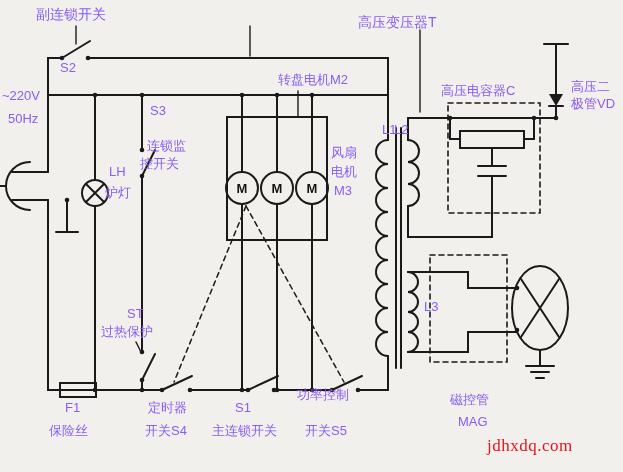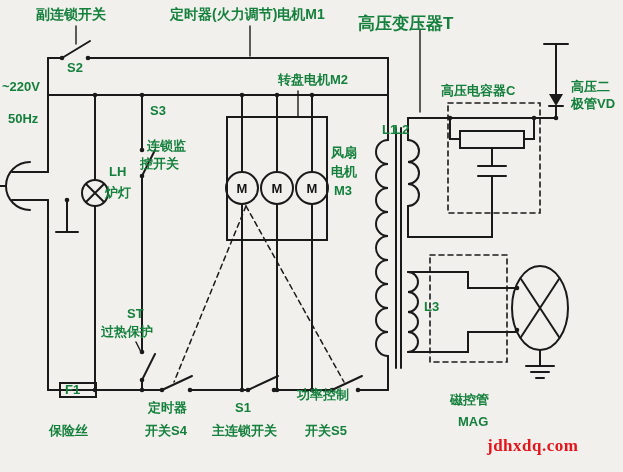--- a/index.html
+++ b/index.html
@@ -3,25 +3,25 @@
 <meta charset="utf-8">
 <style>
   html,body{margin:0;padding:0;}
   #stage{
     position:relative;width:623px;height:472px;overflow:hidden;
     background:#f1f0ec;
     font-family:"Liberation Sans","DejaVu Sans",sans-serif;
   }
   #circuit{position:absolute;left:0;top:0;}
   .lbl{
-    position:absolute;font-weight:bold;font-size:13px;color:#15803d;
+    position:absolute;font-weight:normal;font-size:13px;color:#8b5cf6;
     white-space:nowrap;line-height:1.15;z-index:5;
   }
   .wm{
-    position:absolute;font-weight:bold;font-size:17px;letter-spacing:.5px;
+    position:absolute;font-weight:normal;font-size:17px;letter-spacing:.5px;
     font-family:"Liberation Serif","DejaVu Serif",serif;z-index:6;
   }
   svg text{
     font-family:"Liberation Sans","DejaVu Sans",sans-serif;
     font-weight:bold;font-size:13px;fill:#141414;
   }
   svg path, svg rect, svg ellipse, svg line, svg circle{vector-effect:non-scaling-stroke;}
 </style>
 </head>
 <body>
@@ -171,26 +171,25 @@
       <circle cx="517" cy="288" r="2.3" fill="#1a1a1a" stroke="none"></circle>
       <circle cx="517" cy="330" r="2.3" fill="#1a1a1a" stroke="none"></circle>
     </g>
     <g>
       <path d="M540,350 V366"></path>
       <path d="M526,366 H554 M531,372 H549 M536,378 H544"></path>
     </g>
   </svg>
 
   <div class="lbl" style="left:36px;top:6px;font-size:14px">副连锁开关</div>
-  <div class="lbl" style="left:170px;top:6px;font-size:14px">定时器(火力调节)电机M1</div>
-  <div class="lbl" style="left:358px;top:14px;font-size:17px">高压变压器T</div>
-
-  <div class="lbl" style="left:67px;top:61px">S2</div>
-
-  <div class="lbl" style="left:2px;top:80px">~220V</div>
+  <div class="lbl" style="left:358px;top:14px;font-size:14px">高压变压器T</div>
+
+  <div class="lbl" style="left:60px;top:61px">S2</div>
+
+  <div class="lbl" style="left:2px;top:89px">~220V</div>
   <div class="lbl" style="left:8px;top:112px">50Hz</div>
 
   <div class="lbl" style="left:278px;top:73px">转盘电机M2</div>
 
   <div class="lbl" style="left:441px;top:84px">高压电容器C</div>
 
   <div class="lbl" style="left:571px;top:80px">高压二</div>
   <div class="lbl" style="left:571px;top:97px">极管VD</div>
 
   <div class="lbl" style="left:150px;top:104px">S3</div>
@@ -204,21 +203,21 @@
   <div class="lbl" style="left:331px;top:165px">电机</div>
   <div class="lbl" style="left:334px;top:184px">M3</div>
 
   <div class="lbl" style="left:382px;top:123px">L1</div>
   <div class="lbl" style="left:394px;top:123px">L2</div>
   <div class="lbl" style="left:424px;top:300px">L3</div>
 
   <div class="lbl" style="left:127px;top:307px">ST</div>
   <div class="lbl" style="left:101px;top:325px">过热保护</div>
 
-  <div class="lbl" style="left:65px;top:383px">F1</div>
+  <div class="lbl" style="left:65px;top:401px">F1</div>
   <div class="lbl" style="left:49px;top:424px">保险丝</div>
 
   <div class="lbl" style="left:148px;top:401px">定时器</div>
   <div class="lbl" style="left:145px;top:424px">开关S4</div>
 
   <div class="lbl" style="left:235px;top:401px">S1</div>
   <div class="lbl" style="left:212px;top:424px">主连锁开关</div>
 
   <div class="lbl" style="left:297px;top:388px">功率控制</div>
   <div class="lbl" style="left:305px;top:424px">开关S5</div>

